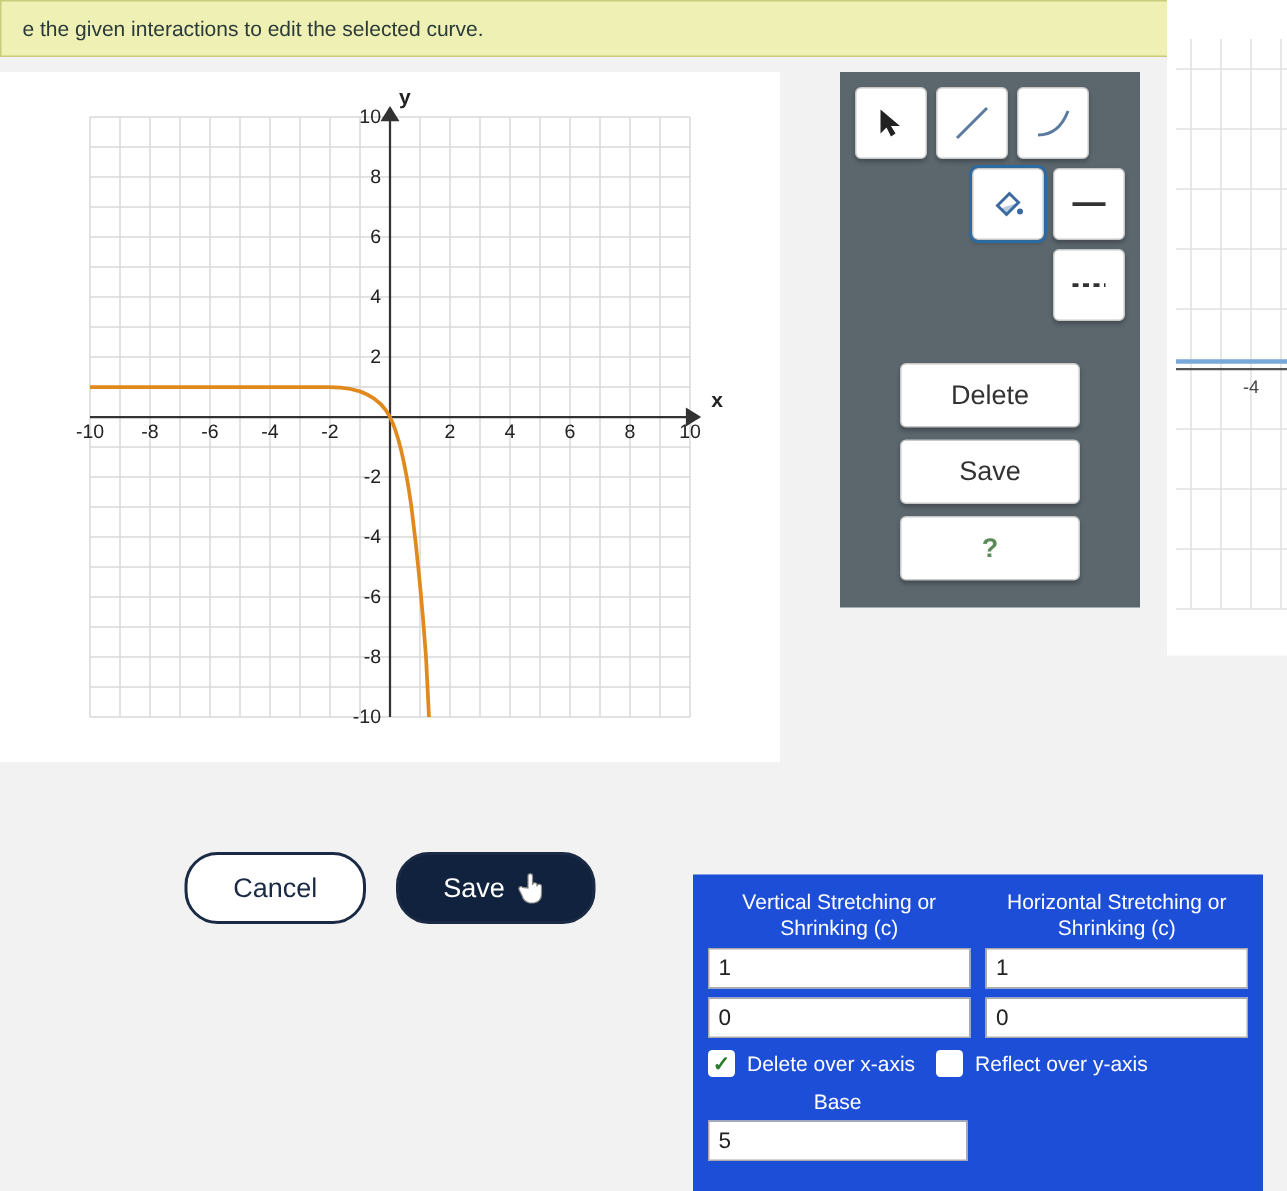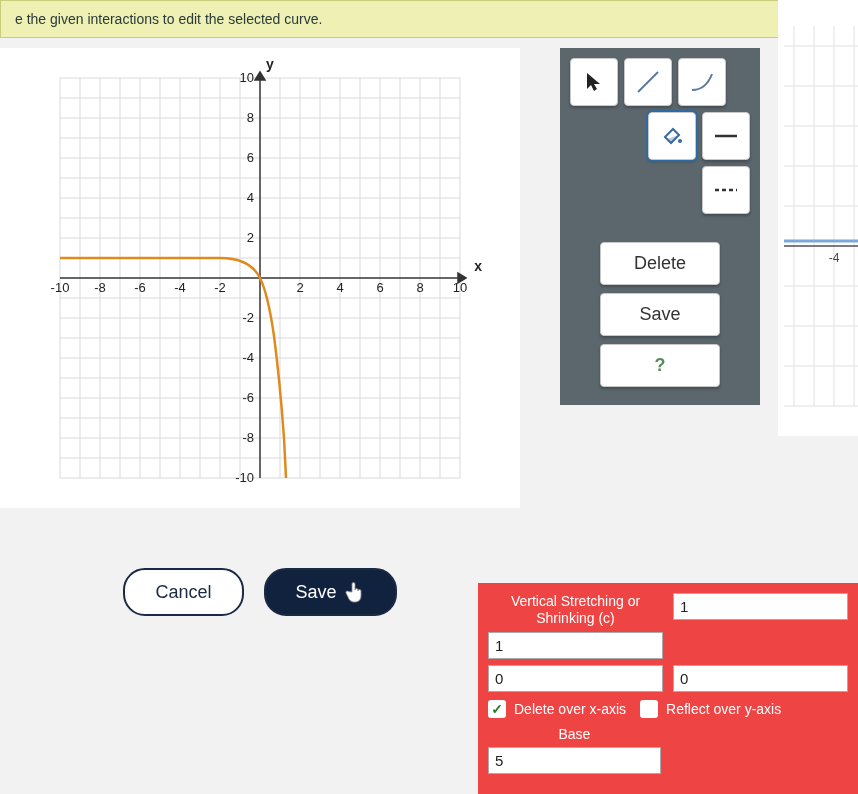--- a/index.html
+++ b/index.html
@@ -105,23 +105,23 @@
   .pill-btn.primary {
     background:#11223f;
     color:#fff;
     display:flex;align-items:center;gap:8px;
   }
   .cursor-hand {
     width:20px;height:24px;
   }
   .transform-panel {
     position:absolute;
-    right:0; bottom:0;
+    right:16px; bottom:0;
     width:380px;
-    background:#ef4444;
+    background:#1d4ed8;
     color:#fff;
     padding:10px 10px 14px 10px;
     font-size:15px;
   }
   .tp-row { display:flex; gap:10px; margin-bottom:6px;}
   .tp-col { flex:1; text-align:center;}
   .tp-label { font-size:14px; line-height:1.25; margin-bottom:4px;}
   .tp-input {
     width:100%;
     padding:4px 6px;
@@ -304,20 +304,21 @@
   </button>
 </div>
 
 <div class="transform-panel">
   <div class="tp-row">
     <div class="tp-col">
       <div class="tp-label">Vertical Stretching or Shrinking (c)</div>
       <input class="tp-input" value="1" style="">
     </div>
     <div class="tp-col">
+      <div class="tp-label">Horizontal Stretching or Shrinking (c)</div>
       <input class="tp-input" value="1" style="">
     </div>
   </div>
   <div class="tp-row">
     <div class="tp-col">
       <input class="tp-input" value="0" style="">
     </div>
     <div class="tp-col">
       <input class="tp-input" value="0" style="">
     </div>

